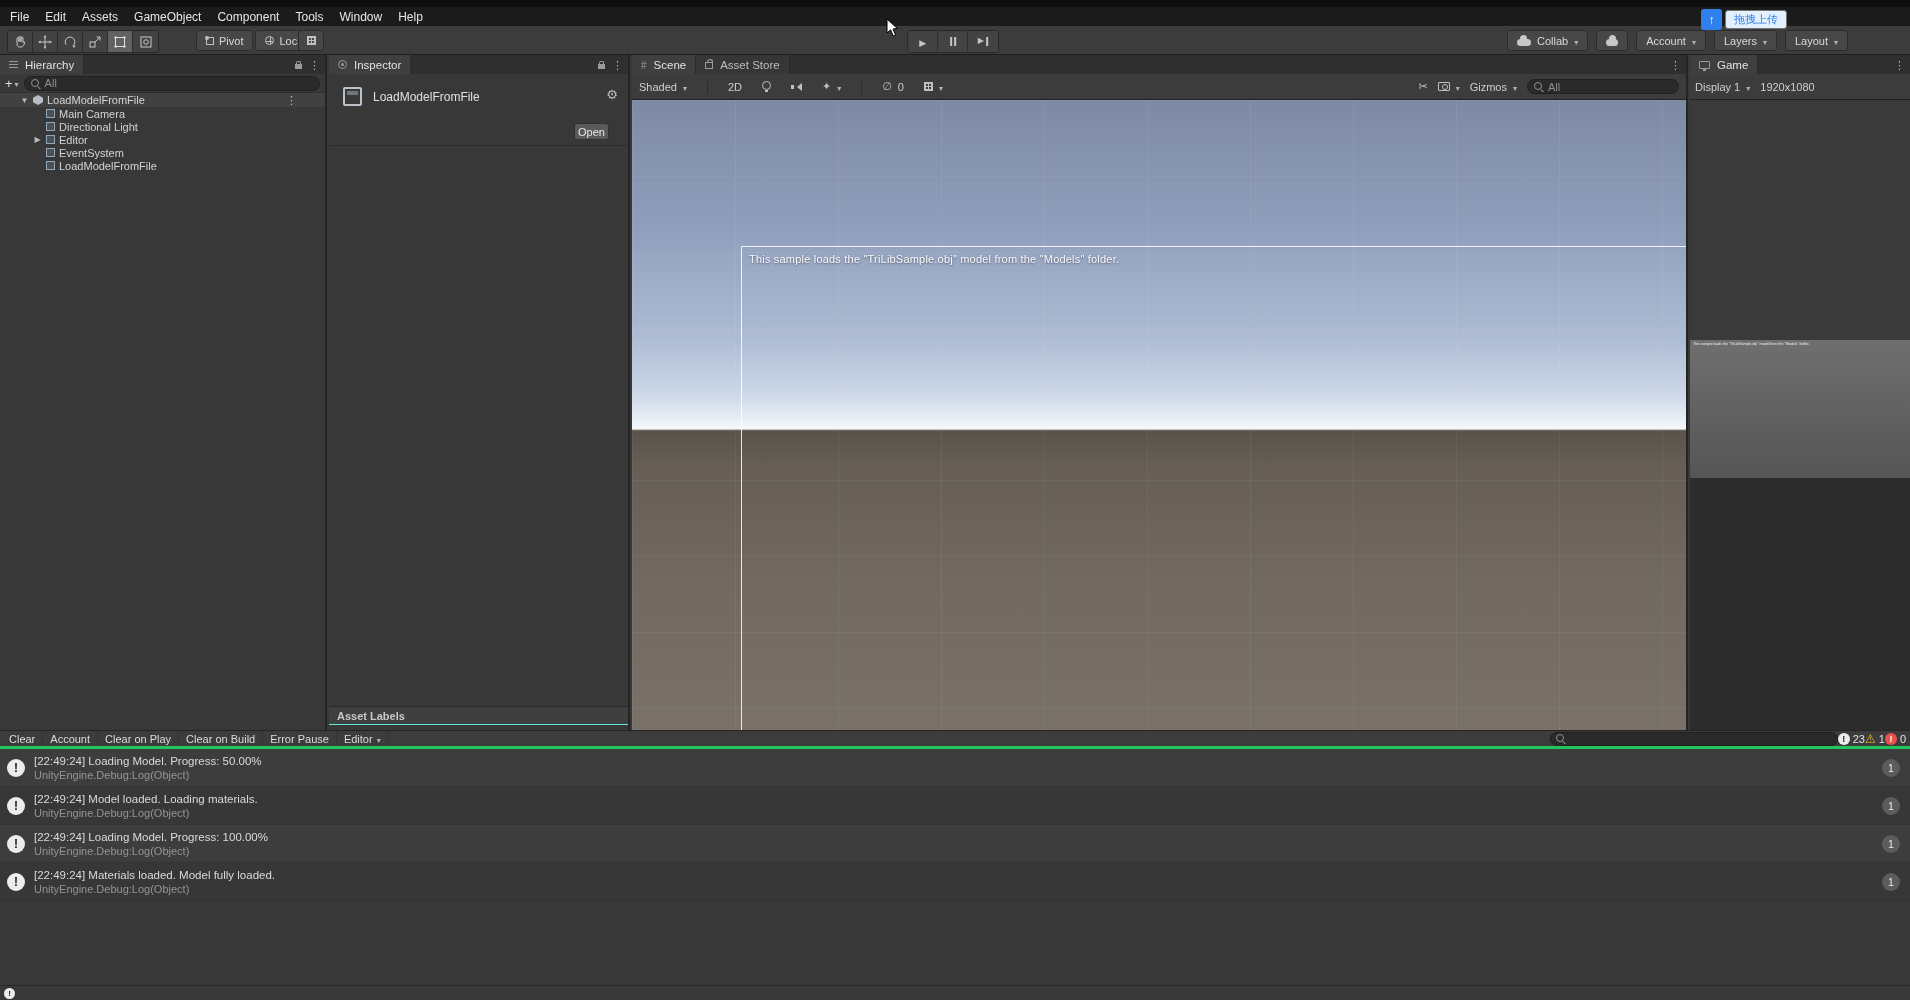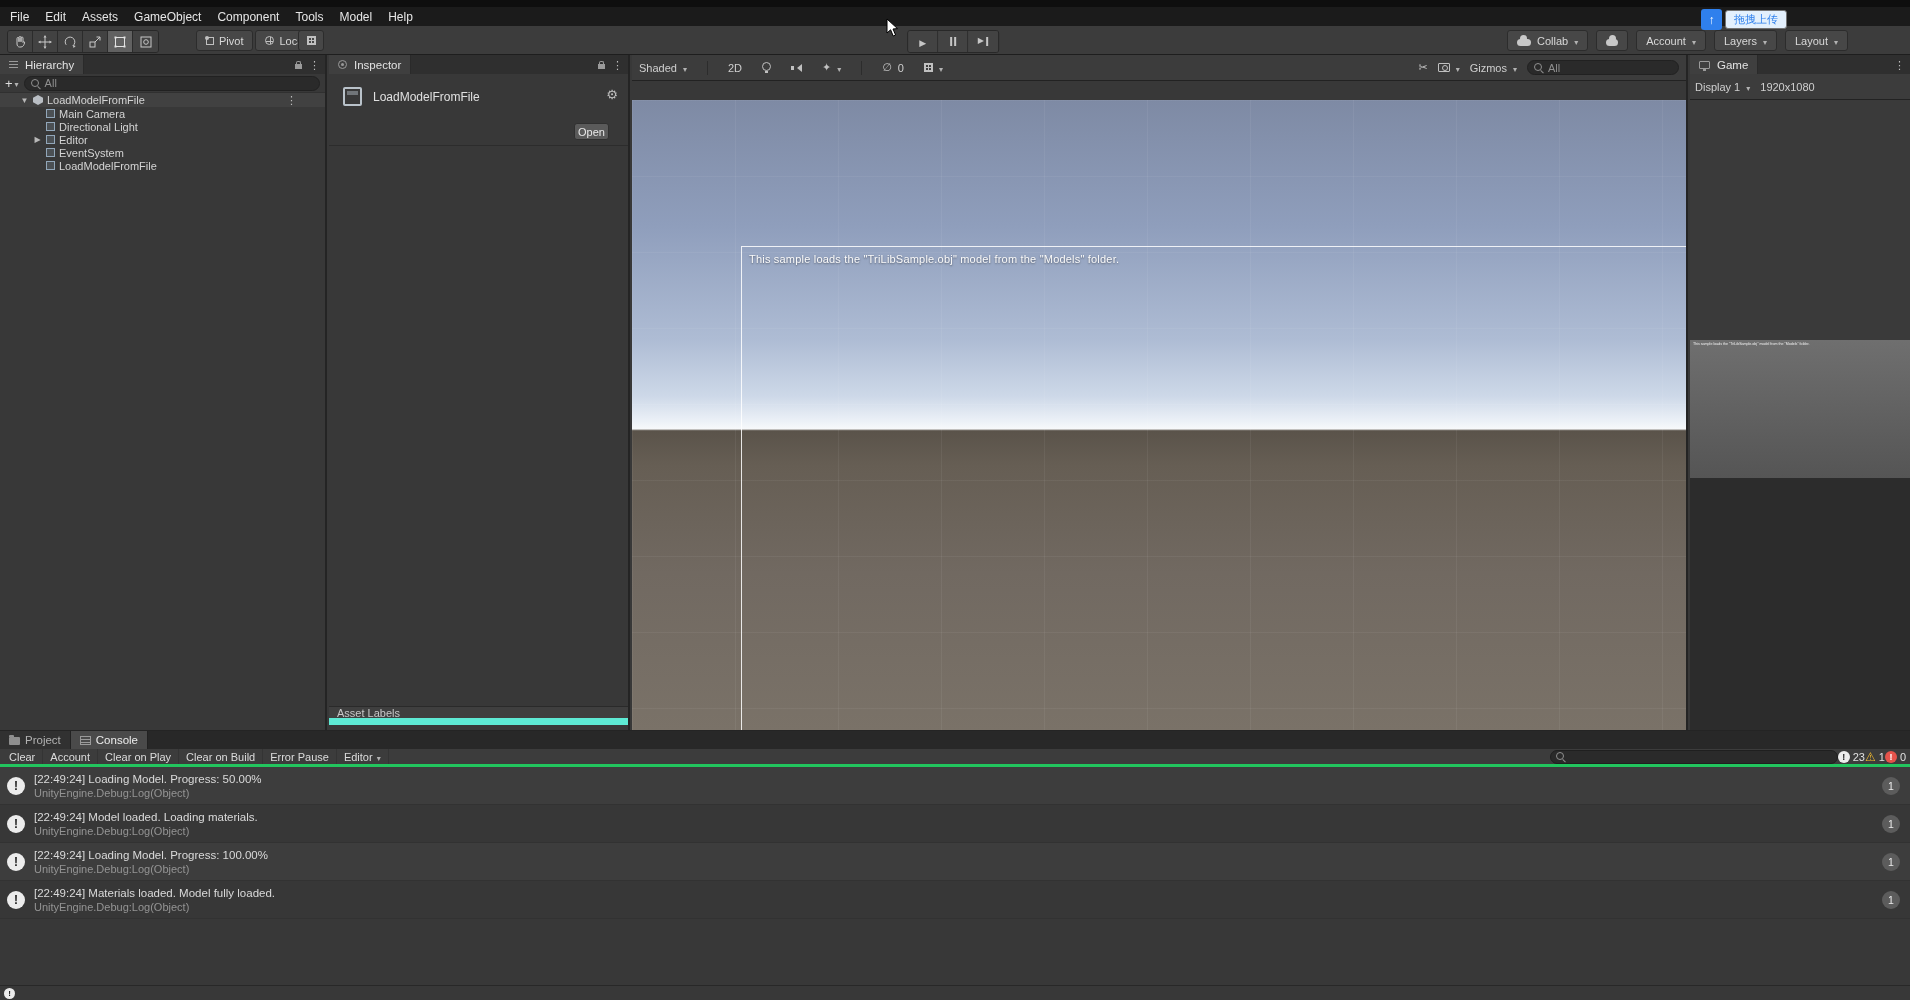--- a/index.html
+++ b/index.html
@@ -99,21 +99,21 @@
 .root-more{position:absolute;right:28px;top:1px}
 
 
 #inspector{left:329px;width:301px;border-right:2px solid #242424}
 .insp-header{position:relative;height:72px;border-bottom:1px solid #2c2c2c}
 .insp-big-icon{position:absolute;left:14px;top:13px;width:19px;height:19px;border:2px solid #b9c2ca;border-radius:2px}
 .insp-big-icon::after{content:"";position:absolute;left:2px;top:2px;right:2px;height:4px;background:rgba(185,194,202,.45)}
 .insp-title{position:absolute;left:44px;top:16px;color:#e0e0e0}
 .insp-gear{position:absolute;right:10px;top:13px;font-size:13px}
 .open-btn{position:absolute;right:19px;top:49px;width:35px;height:17px;background:#5a5a5a;border:1px solid #303030;border-radius:3px;font-size:11px;color:#e8e8e8;display:flex;align-items:center;justify-content:center}
-.asset-labels{position:absolute;left:0;right:0;bottom:5px;height:19px;background:#3f3f3f;border-top:1px solid #2a2a2a;border-bottom:7px solid #5eead4;display:flex;align-items:center;padding-left:8px;font-size:11px;font-weight:normal;color:#c8c8c8}
+.asset-labels{position:absolute;left:0;right:0;bottom:5px;height:19px;background:#3f3f3f;border-top:1px solid #2a2a2a;border-bottom:1px solid #5eead4;display:flex;align-items:center;padding-left:8px;font-size:11px;font-weight:bold;color:#c8c8c8}
 
 
 #scene{left:632px;width:1056px;border-right:2px solid #242424}
 .s-toolbar{height:26px;background:#3c3c3c;border-bottom:1px solid #222;display:flex;align-items:center;padding:0 7px;gap:20px;position:relative;font-size:11px;color:#cfcfcf}
 .s-dd{display:flex;align-items:center;gap:6px}
 .s-sep{width:1px;height:14px;background:#2c2c2c}
 .s-right{position:absolute;right:7px;display:flex;align-items:center;gap:10px}
 .s-search{width:152px;height:15px;background:#2a2a2a;border:1px solid #212121;border-radius:8px;display:flex;align-items:center;gap:5px;padding:0 6px;color:#8f8f8f}
 .viewport{position:absolute;top:45px;left:0;right:0;bottom:0;overflow:hidden;
  background:linear-gradient(to bottom,
@@ -165,21 +165,21 @@
 
 <div id="titlebar"></div>
 
 <div id="menubar">
   <div class="menu-item">File</div>
   <div class="menu-item">Edit</div>
   <div class="menu-item">Assets</div>
   <div class="menu-item">GameObject</div>
   <div class="menu-item">Component</div>
   <div class="menu-item">Tools</div>
-  <div class="menu-item">Model</div>
+  <div class="menu-item">Window</div>
   <div class="menu-item">Help</div>
 </div>
 
 <div id="toolbar">
   <div class="tool-group">
     <div class="toolbtn">
       <svg width="14" height="14" viewBox="0 0 14 14">
           <path d="M4 7V3.5a1 1 0 0 1 2 0V7M6 6.5V2.5a1 1 0 0 1 2 0V7M8 6.5V3a1 1 0 0 1 2 0v4.5M10 7.5c0-1 2-1.5 1.5.5S10 12 8 12H6.5C5 12 4 10.5 4 9V7" fill="none" stroke="#c8c8c8"></path>
         </svg>
     </div>
@@ -339,20 +339,33 @@
   <div class="insp-header">
     <span class="insp-big-icon"></span>
     <span class="insp-title">LoadModelFromFile</span>
     <span class="insp-gear gear"></span>
     <div class="open-btn">Open</div>
   </div>
   <div class="asset-labels">Asset Labels</div>
 </div>
 
 <div id="scene" class="panel">
+  <div class="tabstrip">
+    <div class="tab active">
+      <span class="hash"></span>
+      <span>Scene</span>
+    </div>
+    <div class="tab">
+      <span class="bag"></span>
+      <span>Asset Store</span>
+    </div>
+    <div class="strip-right">
+      <span class="morev"></span>
+    </div>
+  </div>
   <div class="s-toolbar">
     <div class="s-dd">
       <span>Shaded</span>
       <span class="dda"></span>
     </div>
     <span class="s-sep"></span>
     <div>2D</div>
     <span class="bulb"></span>
     <span class="spk"></span>
     <div class="s-dd">
@@ -410,30 +423,20 @@
   </div>
   <div class="g-content">
     <div class="g-render">
       <div class="g-overlay-text">This sample loads the "TriLibSample.obj" model from the "Models" folder.</div>
     </div>
     <div class="g-below"></div>
   </div>
 </div>
 
 <div id="bottom">
-  <div class="b-tabs">
-    <div class="b-tab">
-      <span class="folder"></span>
-      <span>Project</span>
-    </div>
-    <div class="b-tab active">
-      <span class="consic"></span>
-      <span>Console</span>
-    </div>
-  </div>
   <div class="c-toolbar">
     <div class="c-btn">Clear</div>
     <div class="c-btn">Account</div>
     <div class="c-btn">Clear on Play</div>
     <div class="c-btn">Clear on Build</div>
     <div class="c-btn">Error Pause</div>
     <div class="c-btn">
       <span>Editor</span>
       <span class="dda"></span>
     </div>

